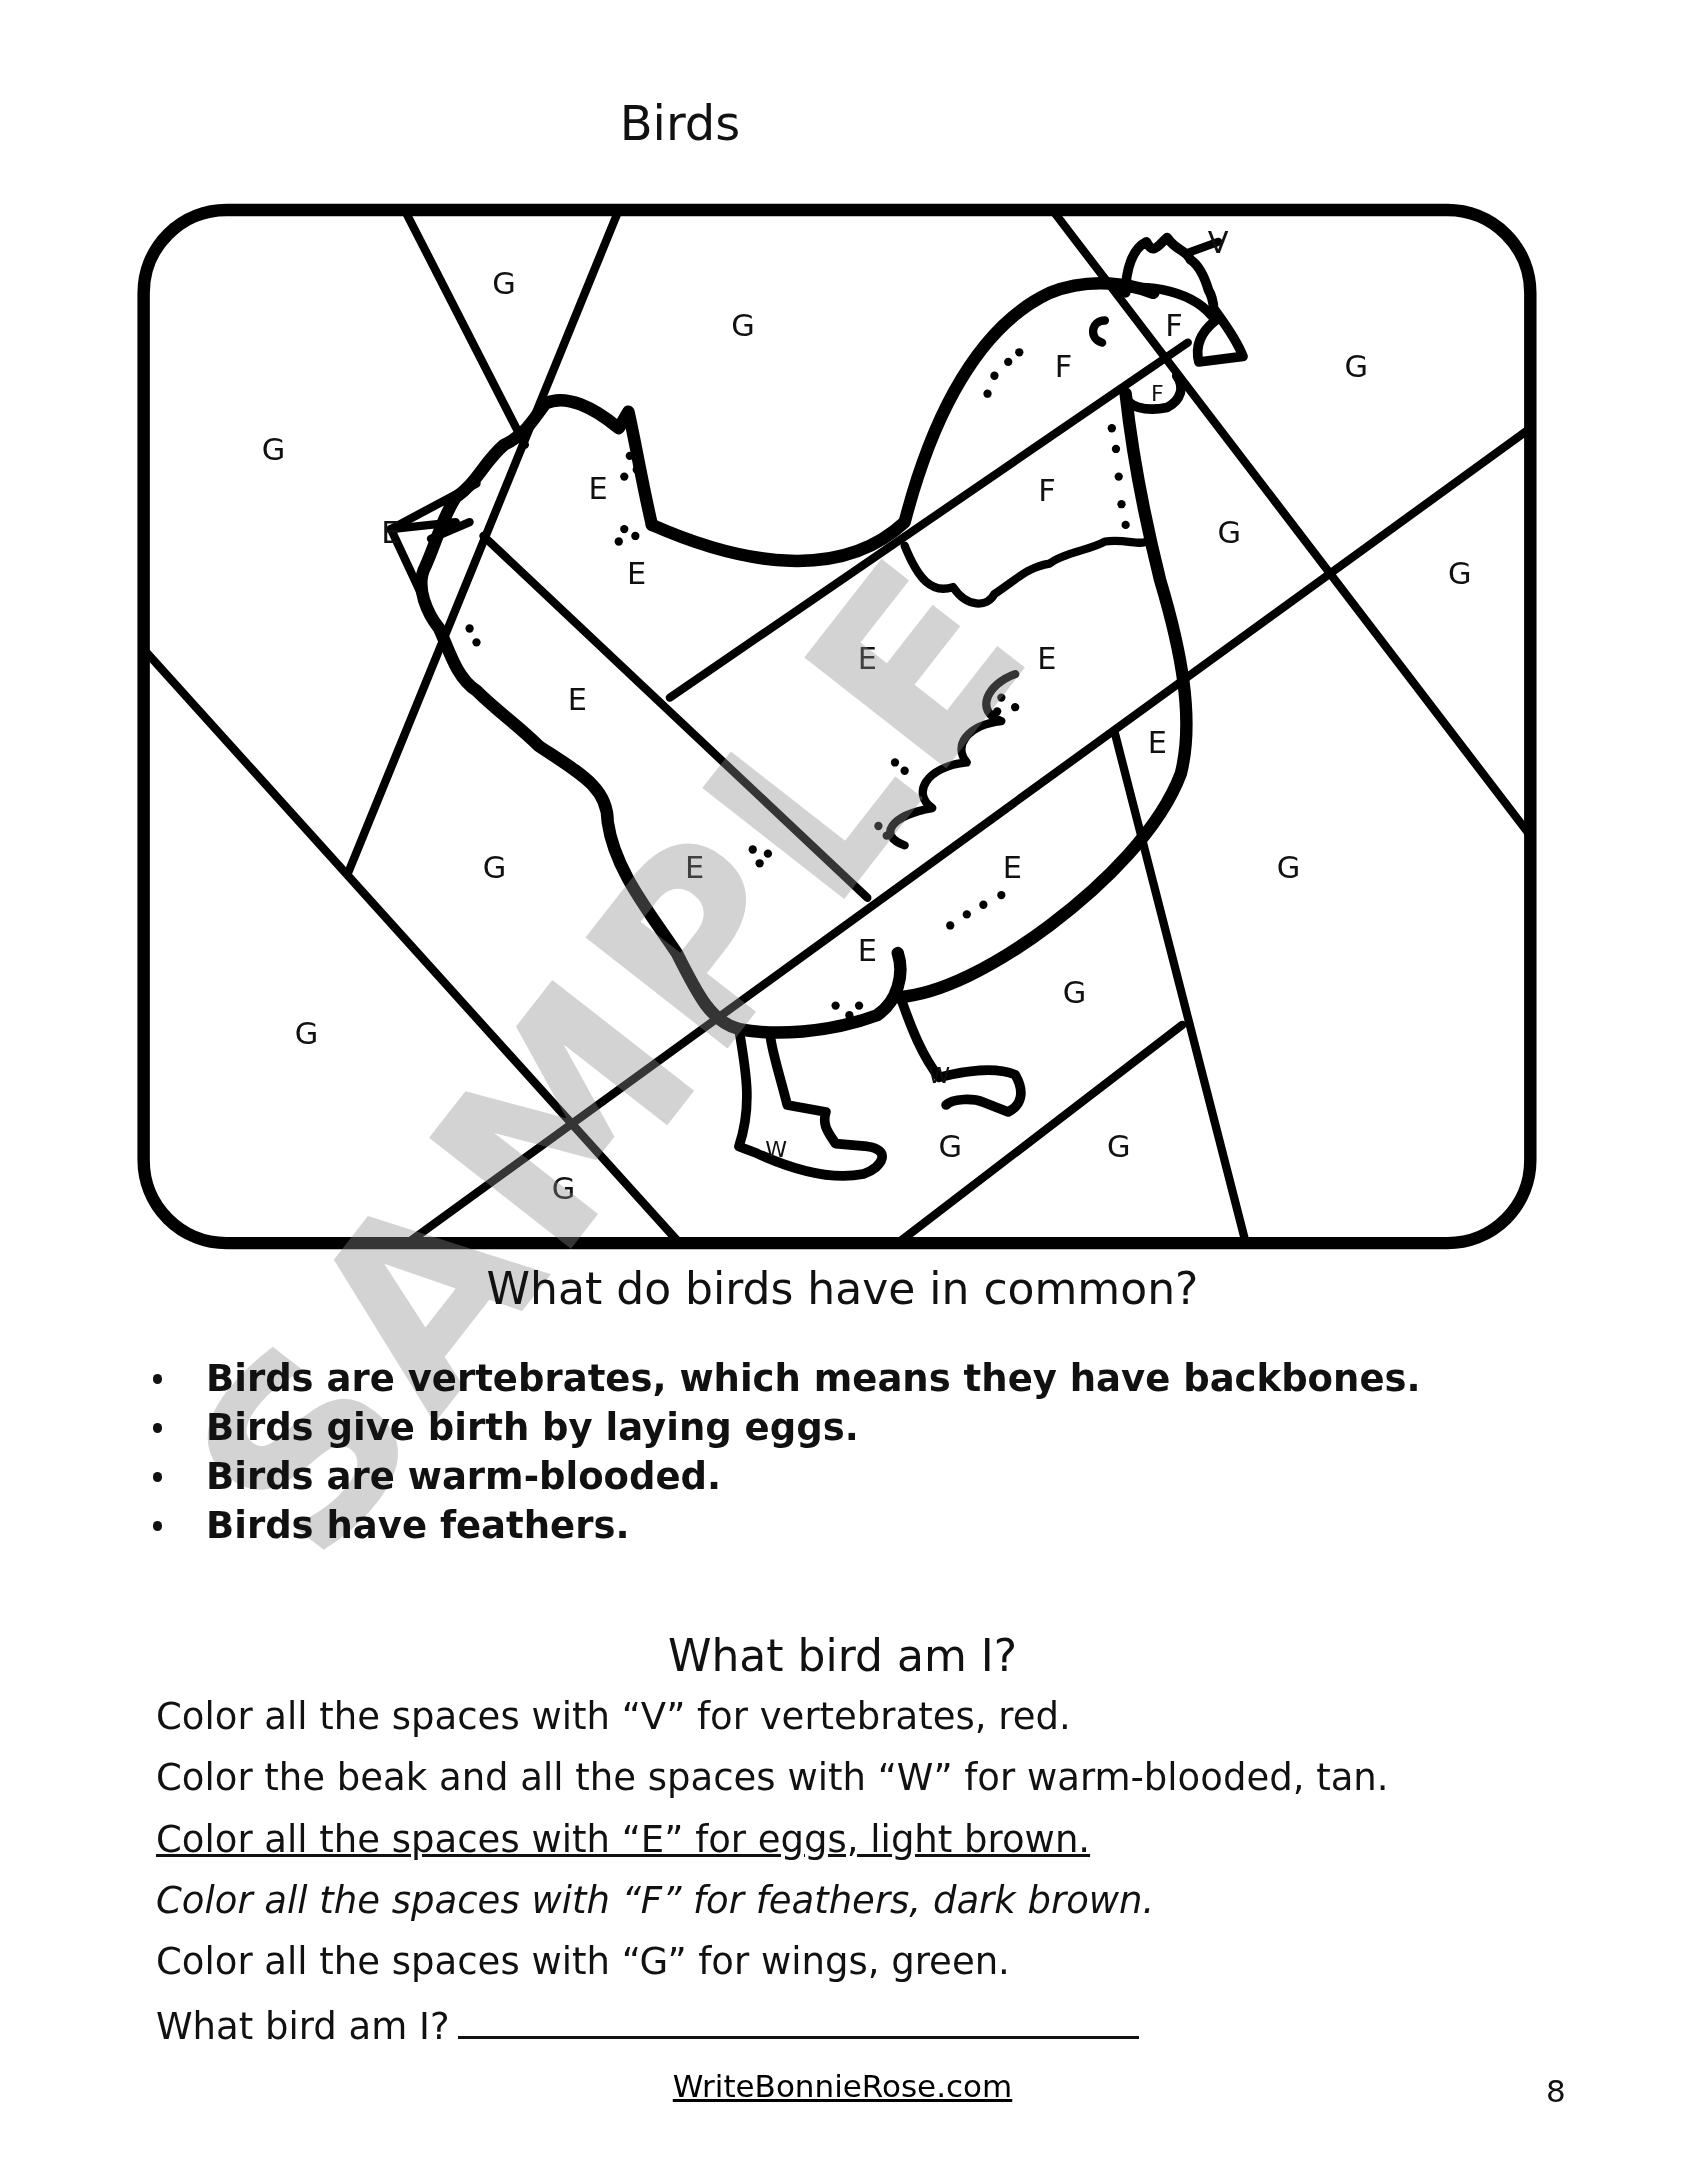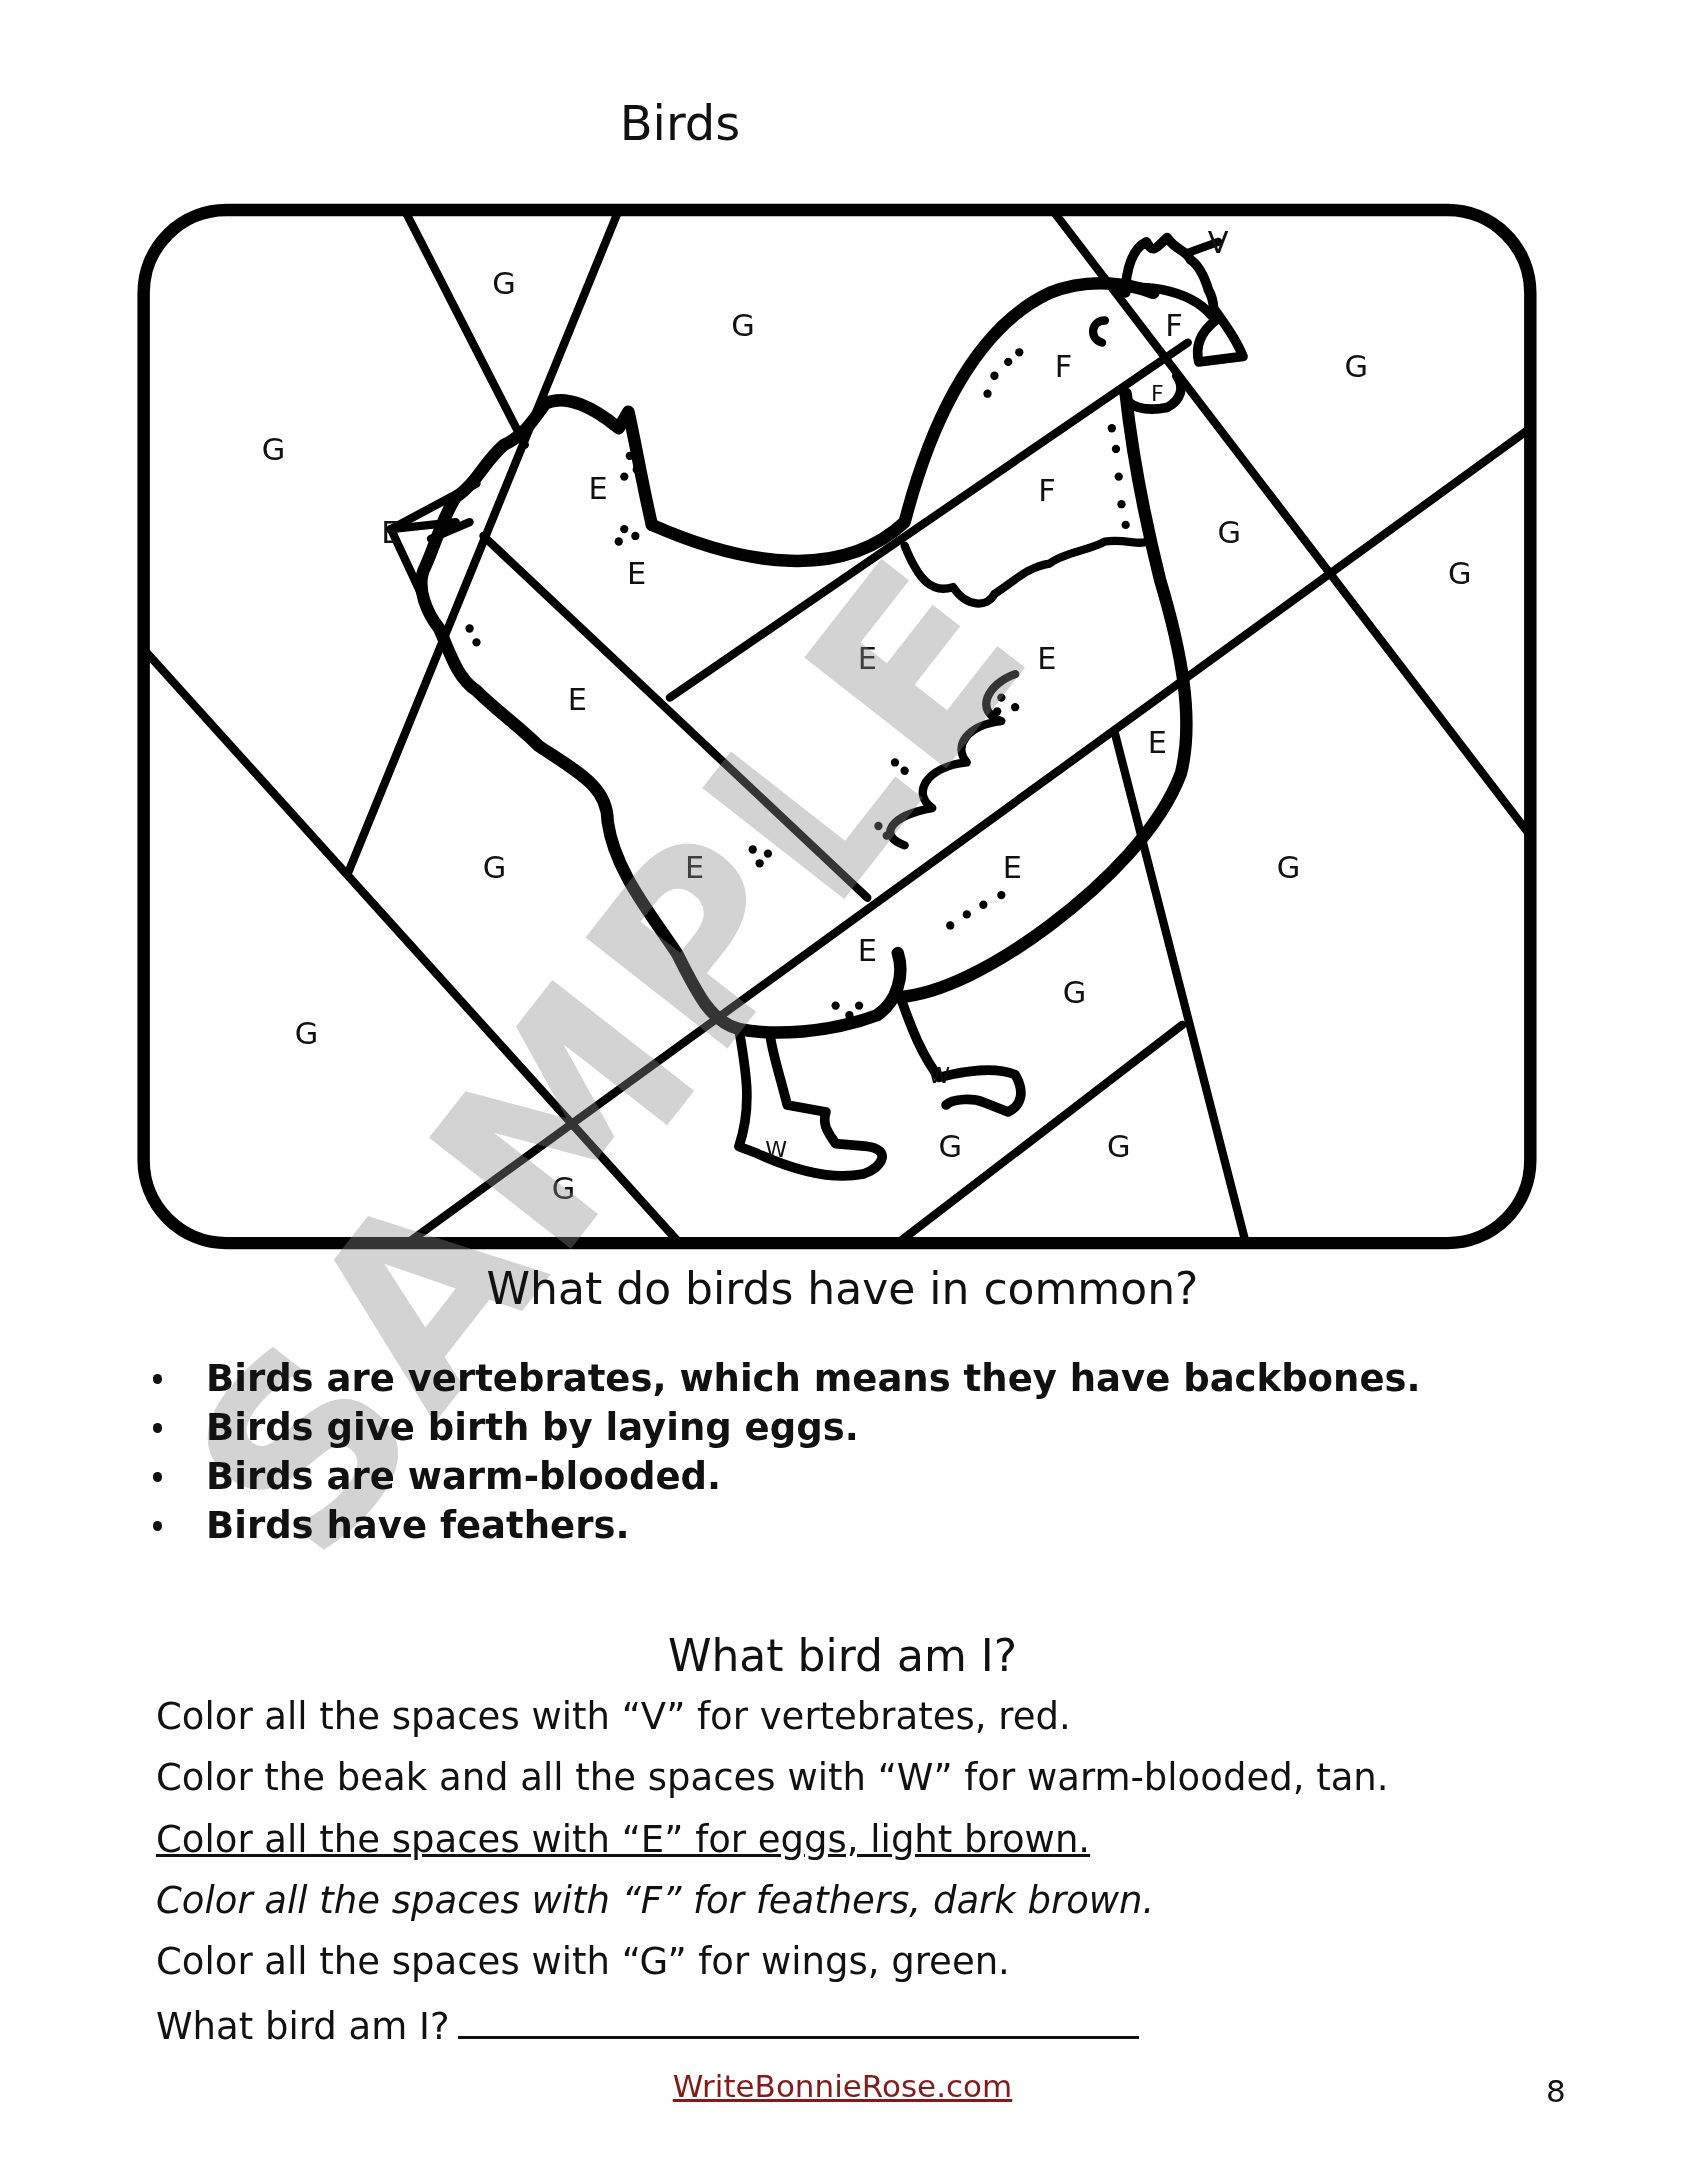--- a/index.html
+++ b/index.html
@@ -9,21 +9,21 @@
                 font-size:48px; font-weight:normal; margin:0; }
   #art { position:absolute; left:0; top:0; width:1685px; height:2181px; }
   .txt { position:absolute; font-size:44px; line-height:1; white-space:nowrap; }
   .center { left:0; width:1685px; text-align:center; }
   .facts { position:absolute; left:153px; top:1354px; margin:0; padding:0; list-style:none; }
   .facts li { position:relative; font-size:37px; line-height:49px; padding-left:53px; white-space:nowrap;font-weight:bold; }
   .facts li .bullet { position:absolute; left:0; top:20.4px; width:9.4px; height:9.4px; border-radius:50%; background:#111; }
   .instr { position:absolute; left:156px; font-size:37px; white-space:nowrap; }
   .answer-line { display:inline-block; width:681px; border-bottom:3.4px solid #111; height:34px; vertical-align:baseline; margin-left:8.5px; }
   .footer-link { position:absolute; top:2068px; left:0; width:1685px; text-align:center; font-size:31px; }
-  .footer-link a { color:#7f1d1d; text-decoration:underline; }
+  .footer-link a { color:#000000; text-decoration:underline; }
   .page-num { position:absolute; top:2073px; left:1546px; font-size:31px; }
   .watermark { position:absolute; left:613px; top:1056px; font-size:247px; font-weight:bold;
                color:rgba(140,140,140,0.38); transform:translate(-50%,-50%) rotate(-52deg);
                letter-spacing:8.5px; pointer-events:none; font-family:"DejaVu Sans", sans-serif; }
 </style>
 </head>
 <body>
 
 <h1 class="page-title">Birds</h1>
 

